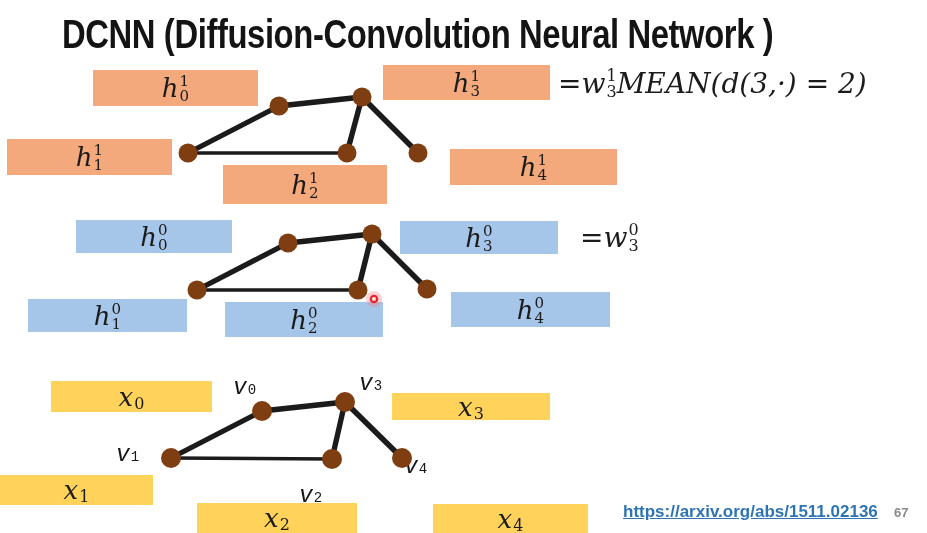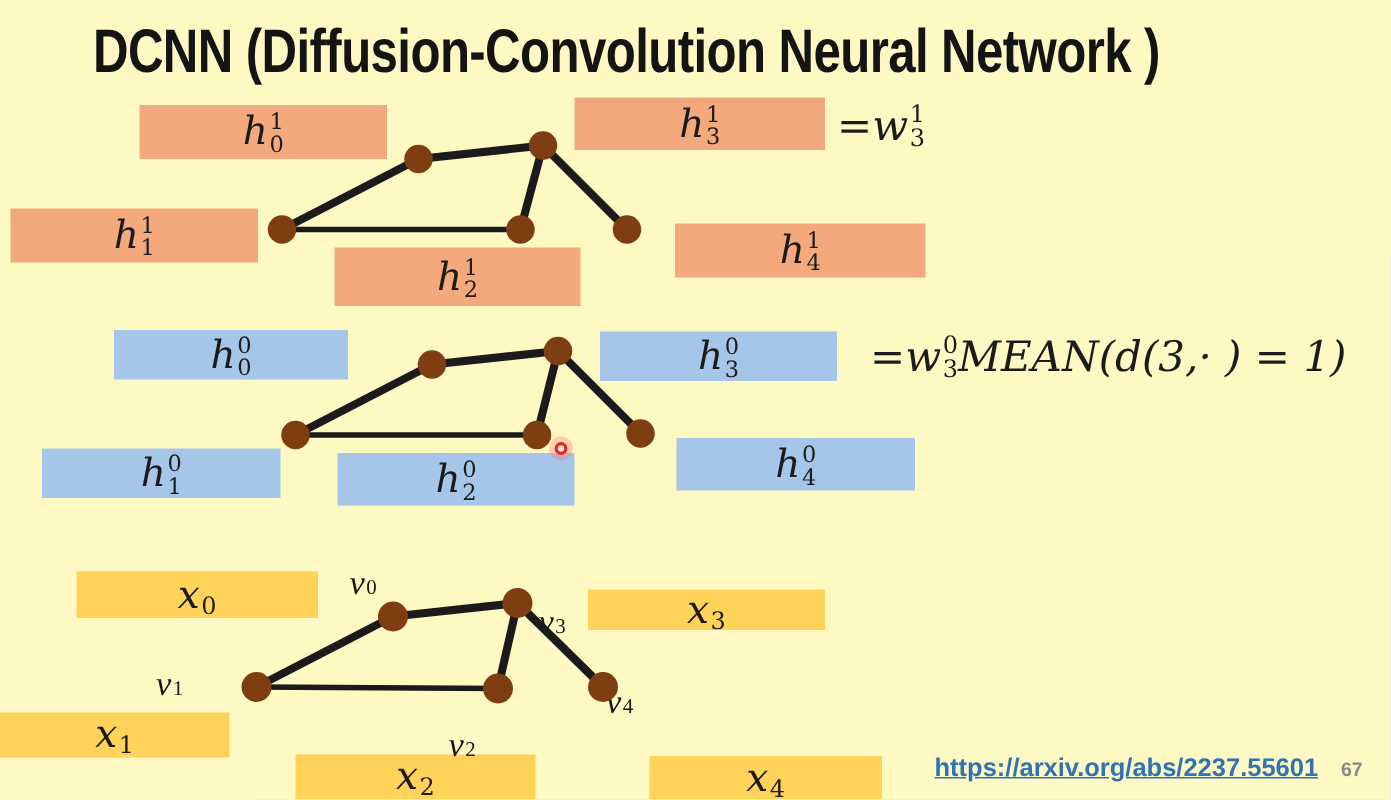--- a/index.html
+++ b/index.html
@@ -1,16 +1,16 @@
 <!DOCTYPE html>
 <html><head>
 <meta charset="utf-8">
 <style>
   html,body{margin:0;padding:0;background:#e9e9e9;}
-  .slide{position:relative;width:927px;height:533px;background:#fef9c3;overflow:hidden;
+  .slide{position:relative;width:927px;height:533px;background:#ffffff;overflow:hidden;
          font-family:"Liberation Sans",sans-serif;}
   .title{position:absolute;left:62px;top:11px;font-size:41px;font-weight:700;color:#141414;
          white-space:nowrap;transform:scaleX(0.80);transform-origin:left top;letter-spacing:-0.5px;}
   .box{position:absolute;display:flex;align-items:center;justify-content:center;}
   .math{font-family:"DejaVu Serif",serif;font-style:italic;font-size:26px;color:#1b1b1b;
         display:inline-flex;align-items:center;line-height:1;}
   .ss{display:inline-flex;flex-direction:column;align-items:flex-start;font-style:normal;
       font-size:15px;line-height:1.0;margin-left:1px;transform:translateY(1px);}
   .subonly{font-style:normal;font-size:16px;transform:translateY(7px);margin-left:1px;line-height:1;}
   
@@ -25,27 +25,27 @@
   .b-h0-2{left:225px;top:302px;width:158px;height:35px;}
   .b-h0-3{left:400px;top:221px;width:158px;height:33px;}
   .b-h0-4{left:451px;top:292px;width:159px;height:35px;}
   
   .b-x-0{left:51px;top:381px;width:161px;height:31px;}
   .b-x-1{left:0px;top:475px;width:153px;height:30px;}
   .b-x-2{left:197px;top:503px;width:160px;height:30px;}
   .b-x-3{left:392px;top:393px;width:158px;height:27px;}
   .b-x-4{left:433px;top:504px;width:155px;height:29px;}
   
-  .vl{position:absolute;font-family:Liberation Serif, serif;font-style:italic;font-size:23px;
+  .vl{position:absolute;font-family:Liberation Mono, monospace;font-style:italic;font-size:23px;
       color:#161616;line-height:1;}
   .vl .subonly{font-size:14px;transform:translateY(6px);}
   .vl-0{left:233px;top:377px;}
-  .vl-1{left:104px;top:444px;}
+  .vl-1{left:116px;top:444px;}
   .vl-2{left:299px;top:485px;}
-  .vl-3{left:359px;top:403px;}
+  .vl-3{left:359px;top:373px;}
   .vl-4{left:404px;top:456px;}
   
   .eq{position:absolute;font-family:"DejaVu Serif",serif;font-size:28px;color:#1b1b1b;
       white-space:nowrap;line-height:1;display:flex;align-items:center;}
   .eq i{font-style:italic;}
   .eq .ss{font-size:16px;transform:translateY(0px);}
   .eq1{left:558px;top:68px;}
   .eq2{left:580px;top:222px;}
   
   .gsvg{position:absolute;left:0;top:0;width:927px;height:533px;pointer-events:none;z-index:5;}
@@ -190,29 +190,29 @@
   <div class="vl vl-3"><i>v</i><span class="subonly">3</span></div>
   <div class="vl vl-4"><i>v</i><span class="subonly">4</span></div>
 
   <div class="eq eq1">
     <span>= </span>
       <i>w</i>
       <span class="ss">
         <span>1</span>
         <span>3</span>
       </span>
+      <i> MEAN(d(3,·) = 2)</i>
   </div>
   <div class="eq eq2">
     <span>= </span>
       <i>w</i>
       <span class="ss">
         <span>0</span>
         <span>3</span>
       </span>
-      <i>MEAN(d(3,· ) = 1)</i>
   </div>
 
   <svg class="gsvg" id="gsvg" viewBox="0 0 927 533">
       <line x1="188" y1="153" x2="279" y2="106" stroke="#1B1B1B" stroke-width="5.2" stroke-linecap="round"></line>
       <line x1="279" y1="106" x2="362" y2="97" stroke="#1B1B1B" stroke-width="5.4" stroke-linecap="round"></line>
       <line x1="188" y1="153" x2="347" y2="153" stroke="#1B1B1B" stroke-width="3.6" stroke-linecap="round"></line>
       <line x1="347" y1="153" x2="362" y2="97" stroke="#1B1B1B" stroke-width="5.4" stroke-linecap="round"></line>
       <line x1="362" y1="97" x2="418" y2="153" stroke="#1B1B1B" stroke-width="5.4" stroke-linecap="round"></line>
       <circle cx="279" cy="106" r="9.5" fill="#7E3E12"></circle>
       <circle cx="188" cy="153" r="9.5" fill="#7E3E12"></circle>
@@ -237,16 +237,16 @@
       <circle cx="262" cy="411" r="10" fill="#7E3E12"></circle>
       <circle cx="171" cy="458" r="10" fill="#7E3E12"></circle>
       <circle cx="332" cy="459" r="10" fill="#7E3E12"></circle>
       <circle cx="345" cy="402" r="10" fill="#7E3E12"></circle>
       <circle cx="402" cy="458" r="10" fill="#7E3E12"></circle>
       <circle cx="374" cy="299" r="8" fill="rgba(255,110,110,0.30)"></circle>
       <circle cx="374" cy="299" r="3.2" fill="#FFE2DF"></circle>
       <circle cx="374" cy="299" r="3.2" fill="none" stroke="#E8262B" stroke-width="2.2"></circle>
     </svg>
 
-  <a class="arxiv-link" href="#" style="color: rgb(46, 116, 181);">https://arxiv.org/abs/2237.55601</a>
+  <a class="arxiv-link" href="#" style="color: rgb(46, 116, 181);">https://arxiv.org/abs/1511.02136</a>
   <div class="page-num" style="color: rgb(138, 138, 138);">67</div>
 
 </div>
 
 </body></html>

